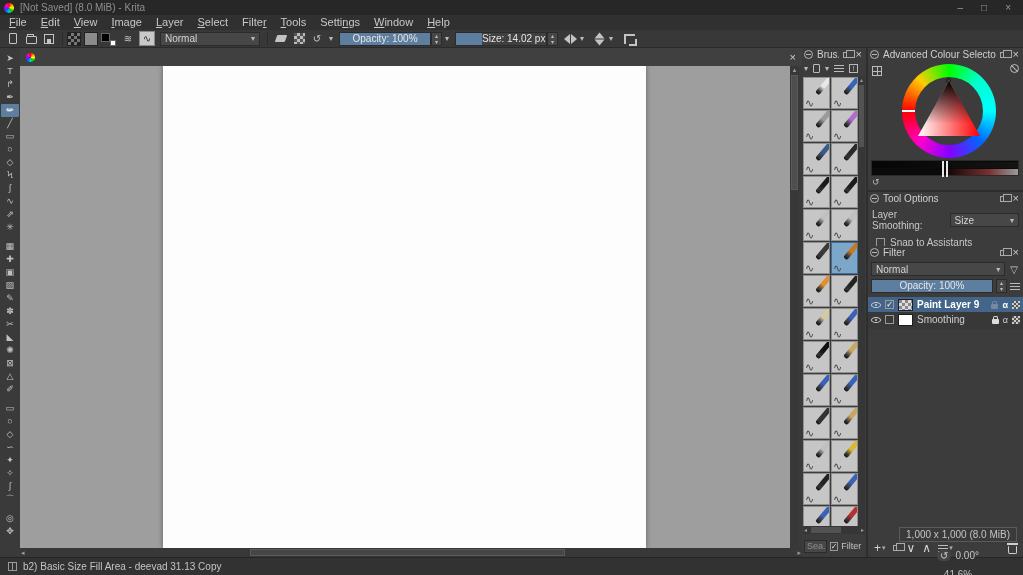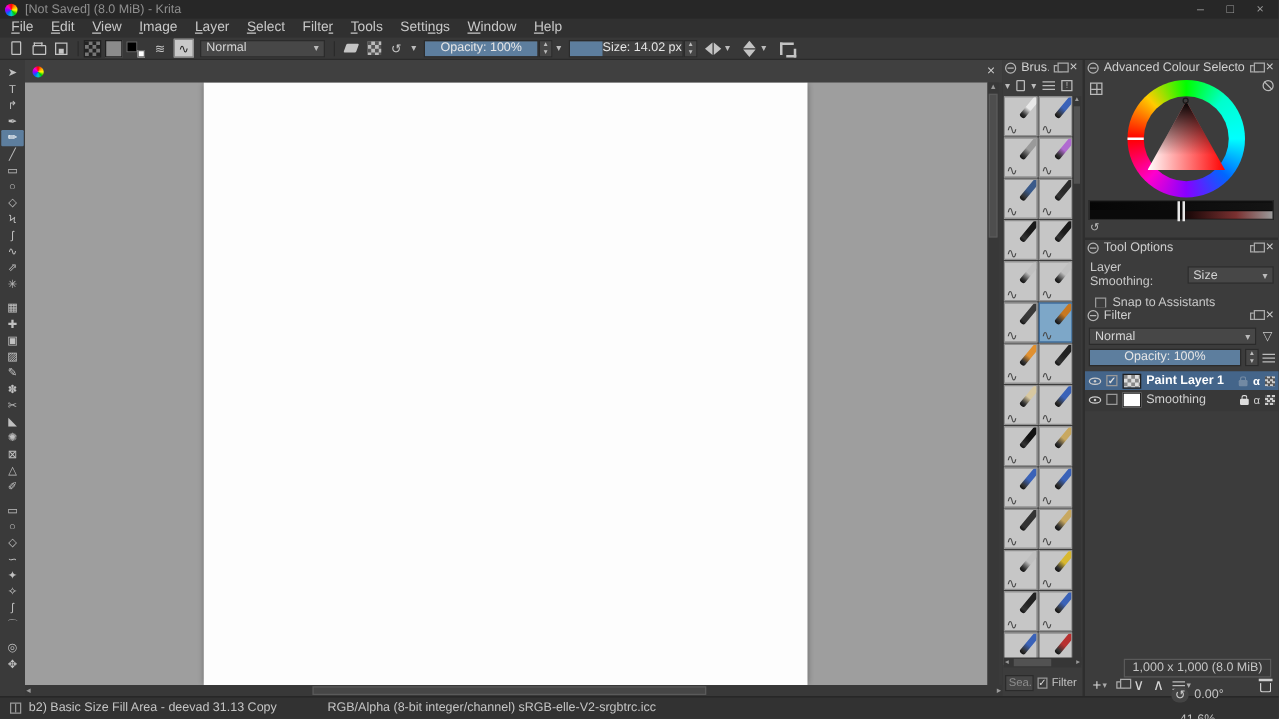--- a/index.html
+++ b/index.html
@@ -577,21 +577,21 @@
             <span>▴</span>
             <span>▾</span>
           </span>
         <span class="hamburger"></span>
       </div>
       <div class="layer-list" id="layer-list">
   <div class="layer-row sel">
     <span class="eye"></span>
     <span class="lcheck">✓</span>
     <span class="lthumb checker"></span>
-    <span class="lname">Paint Layer 1</span>
+    <span class="lname">Paint Layer 9</span>
     <span class="lock faint"></span>
     <span class="lalpha">α</span>
     <span class="mini-checker"></span>
   </div>
 
   <div class="layer-row">
     <span class="eye"></span>
     <span class="lcheck"></span>
     <span class="lthumb white"></span>
     <span class="lname">Smoothing</span>
@@ -617,21 +617,20 @@
             <span class="mini">▾</span>
           </span>
         <span class="trash"></span>
       </div>
     </div>
   </div>
 
   <div class="statusbar">
     <span class="sb-brush-ic"></span>
     <span>b2) Basic Size Fill Area - deevad 31.13 Copy</span>
-    <span class="sb-colorspace">RGB/Alpha (8-bit integer/channel)  sRGB-elle-V2-srgbtrc.icc</span>
     <span class="sb-right">
       <span class="dims-box">1,000 x 1,000 (8.0 MiB)</span>
       <span class="rot">
         <span class="ric">↺</span>
         <span>0.00°</span>
       </span>
       <span>41.6%</span>
       <span class="zslider">
         <span class="zfill"></span>
         <span class="zthumb"></span>

